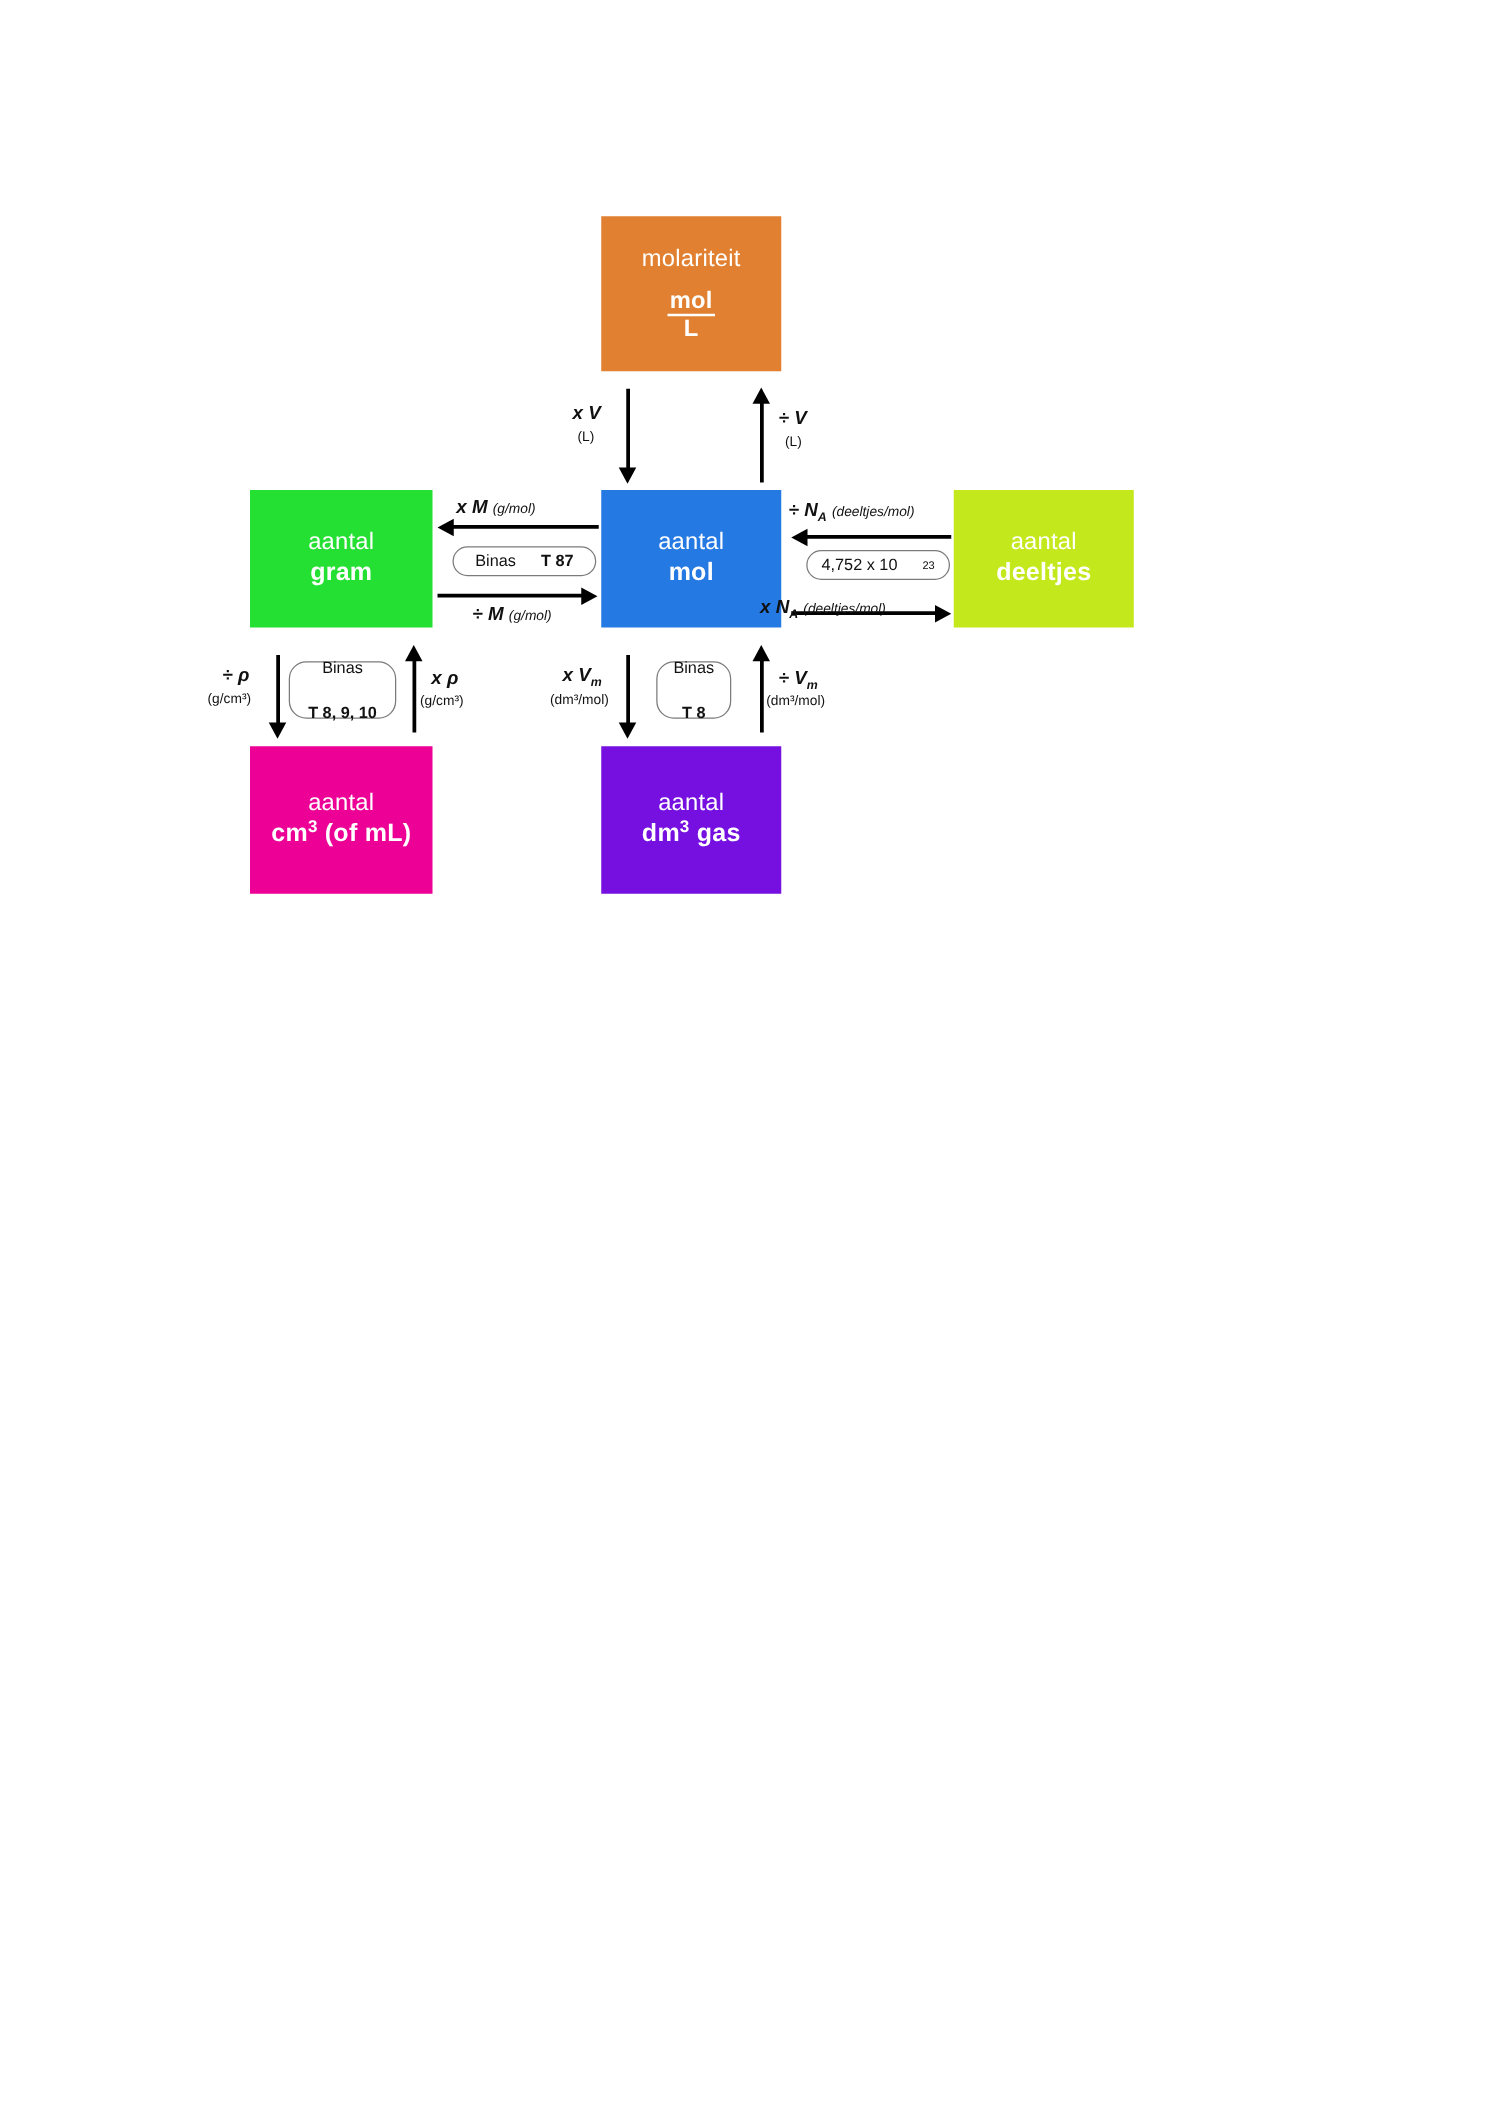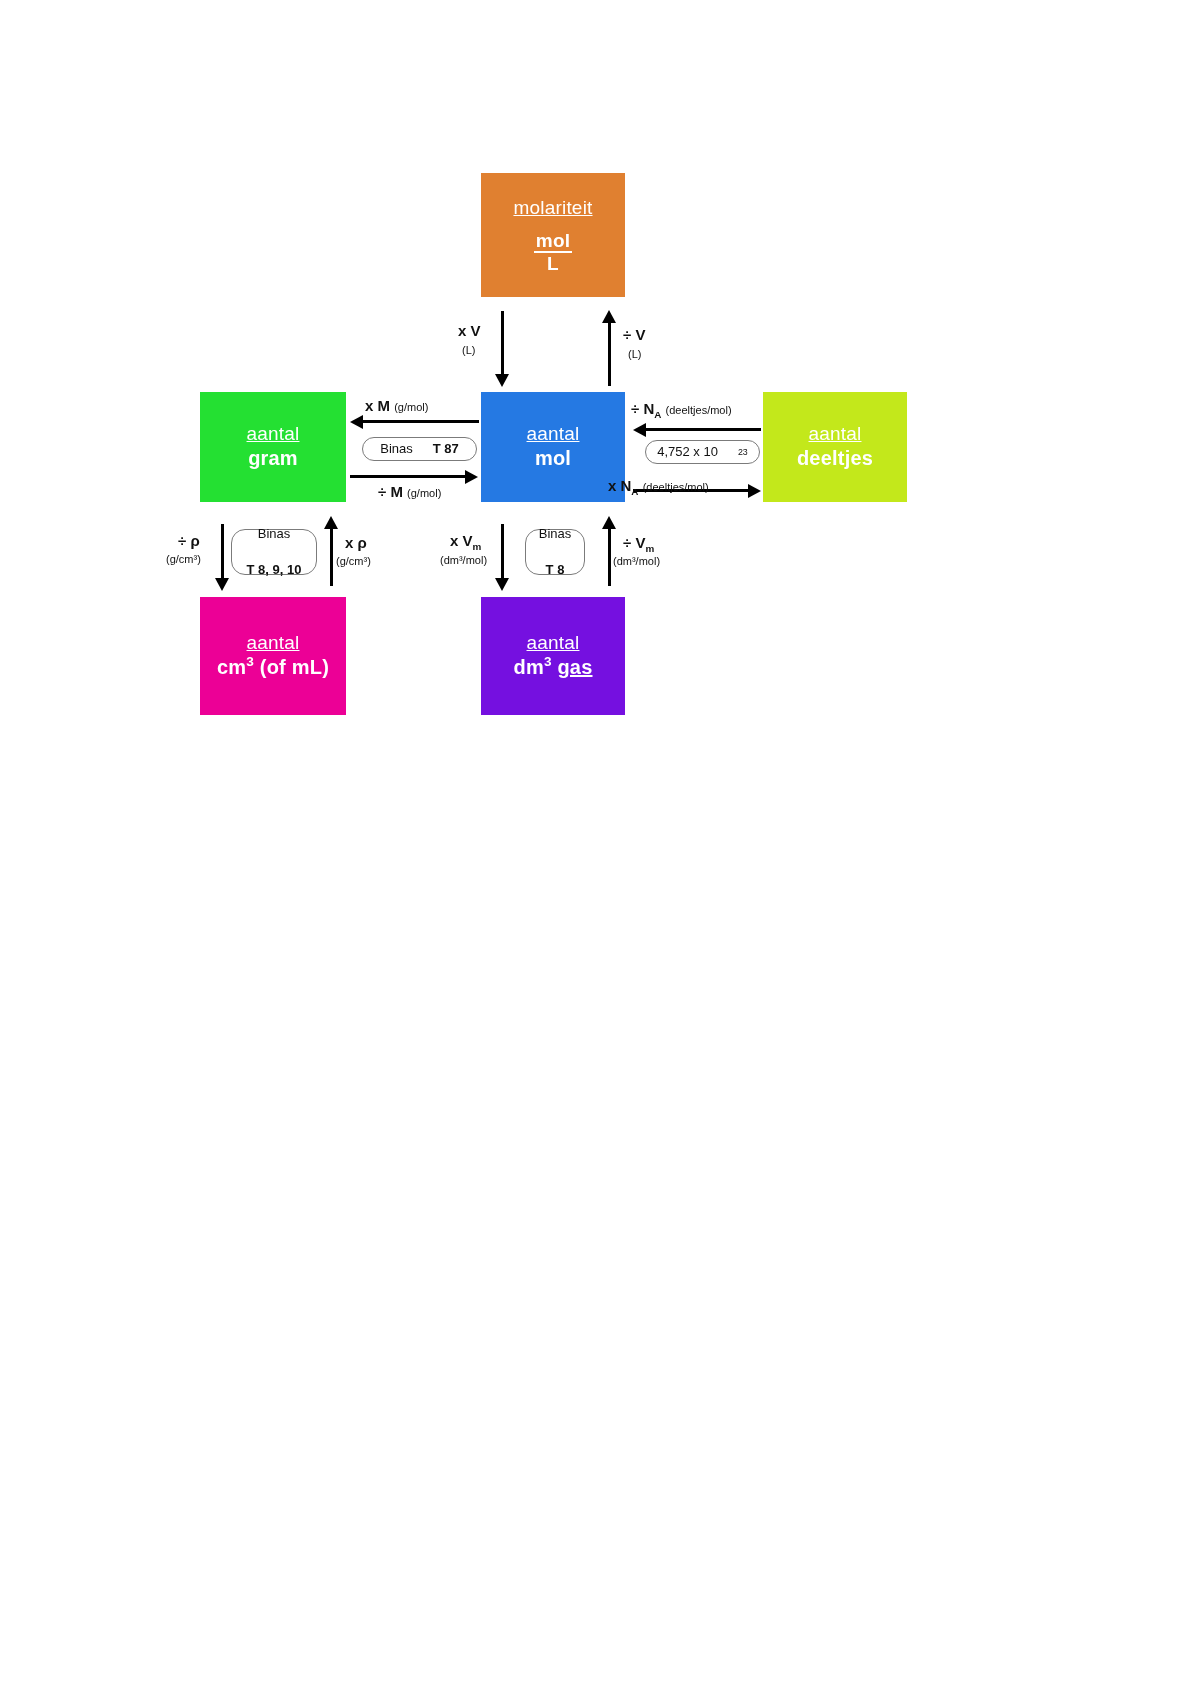--- a/index.html
+++ b/index.html
@@ -2,52 +2,52 @@
 <html><head>
 <meta charset="utf-8">
 <style>
   html,body{margin:0;padding:0;background:#ffffff;}
   body{width:1200px;height:1696px;position:relative;font-family:"Liberation Sans",sans-serif;overflow:hidden;}
   #canvas{position:absolute;left:0;top:0;width:1200px;height:1696px;}
 
   .box{position:absolute;box-sizing:border-box;display:flex;flex-direction:column;
        align-items:center;justify-content:center;color:#ffffff;font-weight:bold;
        line-height:1.28;text-align:center;letter-spacing:.2px;}
-  .box .l1{font-weight:normal;font-size:19px;text-decoration:underline;}
+  .box .l1{font-weight:normal;font-size:19px;}
   .box .l2{font-weight:bold;font-size:20px;}
 
   
   #box-molariteit{left:481px;top:173px;width:144px;height:124px;background:#e08030;}
   #box-molariteit .l1{font-weight:normal;font-size:19px;margin-bottom:10px;}
   .frac{display:inline-block;text-align:center;font-size:19px;font-weight:bold;line-height:1.05;}
   .frac .num{display:block;border-bottom:2px solid #fff;padding:0 2px;}
   .frac .den{display:block;padding-top:1px;}
 
   #box-gram{left:200px;top:392px;width:146px;height:110px;background:#24e032;}
   #box-mol{left:481px;top:392px;width:144px;height:110px;background:#2579e3;}
   #box-deeltjes{left:763px;top:392px;width:144px;height:110px;background:#c3e81b;}
   #box-cm3{left:200px;top:597px;width:146px;height:118px;background:#ec0096;}
   #box-dm3{left:481px;top:597px;width:144px;height:118px;background:#7510e0;}
 
   sup{font-size:.68em;vertical-align:super;line-height:0;}
   sub{font-size:.66em;vertical-align:sub;line-height:0;}
-  .u{text-decoration:underline;}
+  .u{}
 
   
   .ln{position:absolute;background:#000;}
   .vl{width:3px;}
   .hl{height:3px;}
   .arw{position:absolute;width:0;height:0;}
   .arw-d{border-left:7px solid transparent;border-right:7px solid transparent;border-top:13px solid #000;}
   .arw-u{border-left:7px solid transparent;border-right:7px solid transparent;border-bottom:13px solid #000;}
   .arw-l{border-top:7px solid transparent;border-bottom:7px solid transparent;border-right:13px solid #000;}
   .arw-r{border-top:7px solid transparent;border-bottom:7px solid transparent;border-left:13px solid #000;}
 
   
-  .lab{position:absolute;color:#111;font-size:15px;font-weight:bold;white-space:nowrap;}
+  .lab{position:absolute;color:#111;font-size:15px;font-weight:bold;white-space:nowrap;font-style:italic;}
   .lab .unit{font-size:11px;font-weight:normal;}
   .lab2{position:absolute;color:#111;font-size:11px;white-space:nowrap;text-align:center;}
 
   
   .pill{position:absolute;box-sizing:border-box;border:1.6px solid #7b7b7b;border-radius:14px;
         background:#fff;color:#111;display:flex;flex-direction:column;align-items:center;
         justify-content:center;font-size:13px;line-height:1.22;white-space:nowrap;gap:20px;}
   .pill .b{font-weight:bold;}
   .pill .n{font-weight:normal;}
 </style>

